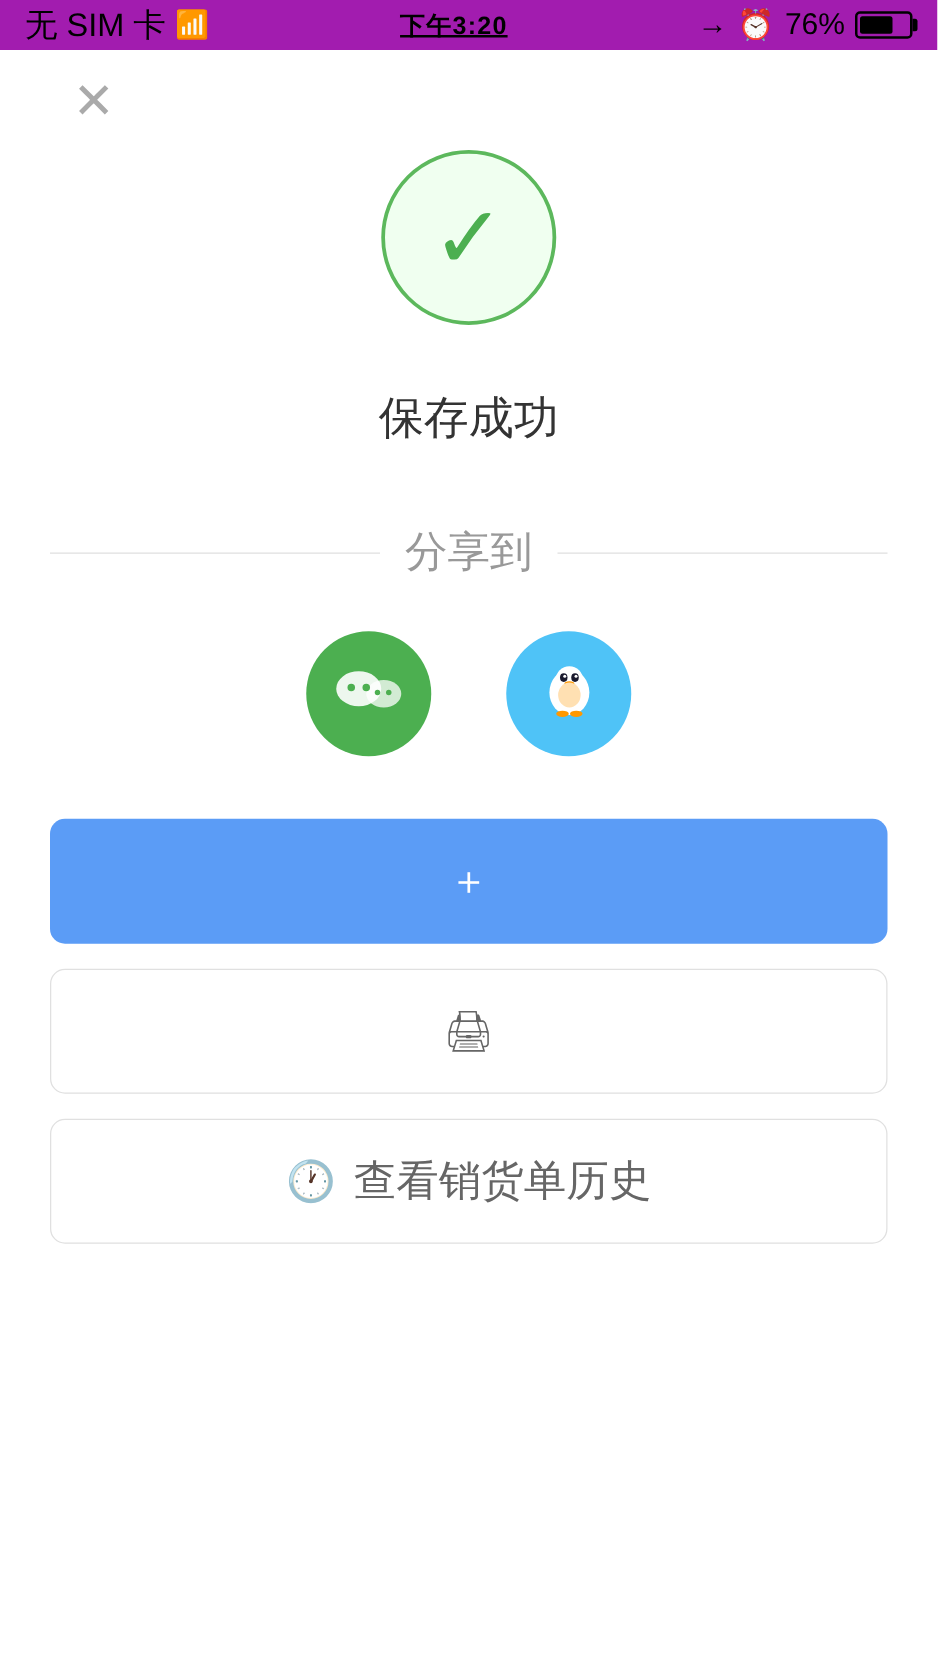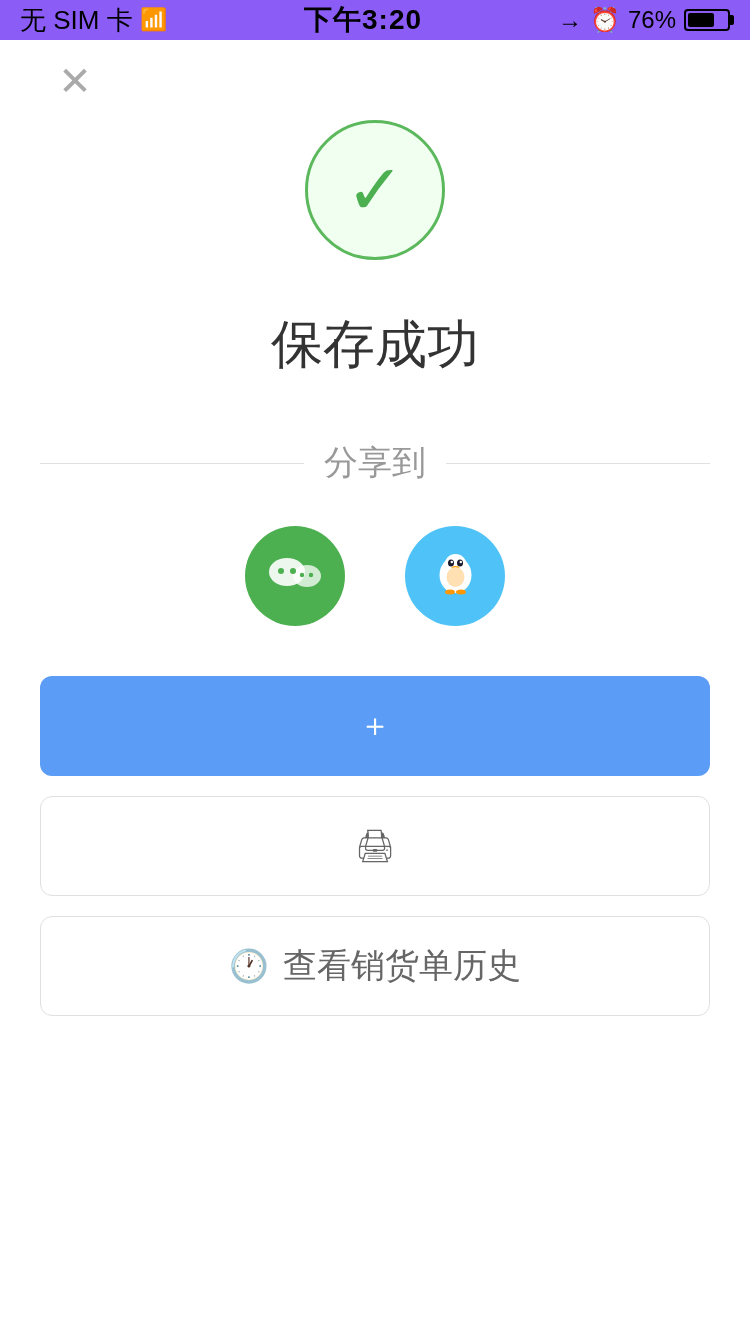--- a/index.html
+++ b/index.html
@@ -19,42 +19,43 @@
     }
 
     
     .status-bar {
       width: 100%;
       height: 40px;
       display: flex;
       align-items: center;
       justify-content: space-between;
       padding: 0 20px;
-      background: #8b5cf6;
+      background: #a21caf;
       text-align: center;
     }
 
     .status-left {
       display: flex;
       align-items: center;
       gap: 8px;
       font-size: 26px;
       font-weight: 500;
       color: #000;
     }
 
     .wifi-icon {
       font-size: 22px;
     }
 
     .status-center {
-      font-size: 28px;
+      font-size: 20px;
       font-weight: 600;
       color: #000;
       letter-spacing: 1px;
+      text-decoration: underline;
     }
 
     .status-right {
       display: flex;
       align-items: center;
       gap: 8px;
       font-size: 24px;
       color: #000;
     }
 
@@ -134,21 +135,21 @@
     }
 
     .check-mark {
       font-size: 70px;
       color: #4caf50;
       line-height: 1;
     }
 
     
     .success-title {
-      font-size: 52px;
+      font-size: 36px;
       font-weight: 500;
       color: #333333;
       margin-bottom: 60px;
     }
 
     
     .share-section {
       width: 100%;
       padding: 0 40px;
       margin-bottom: 50px;

